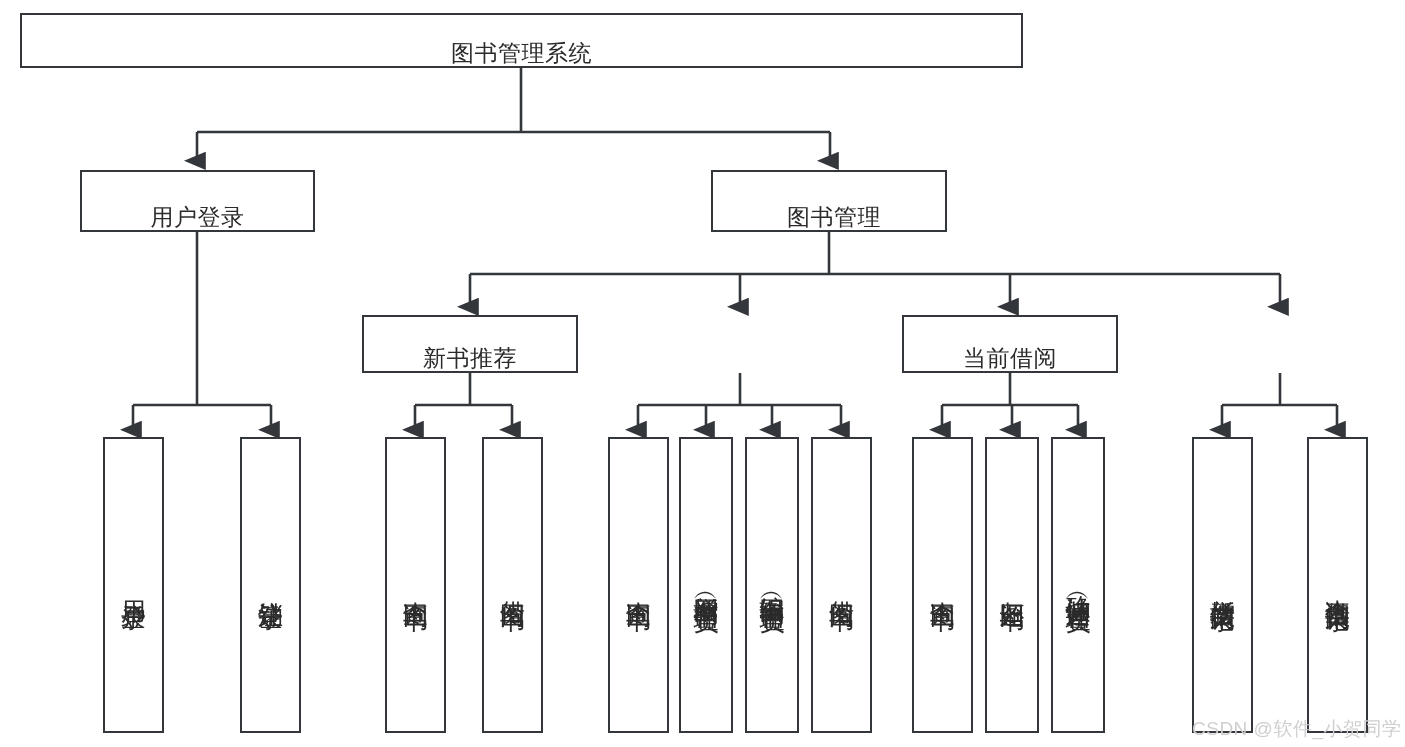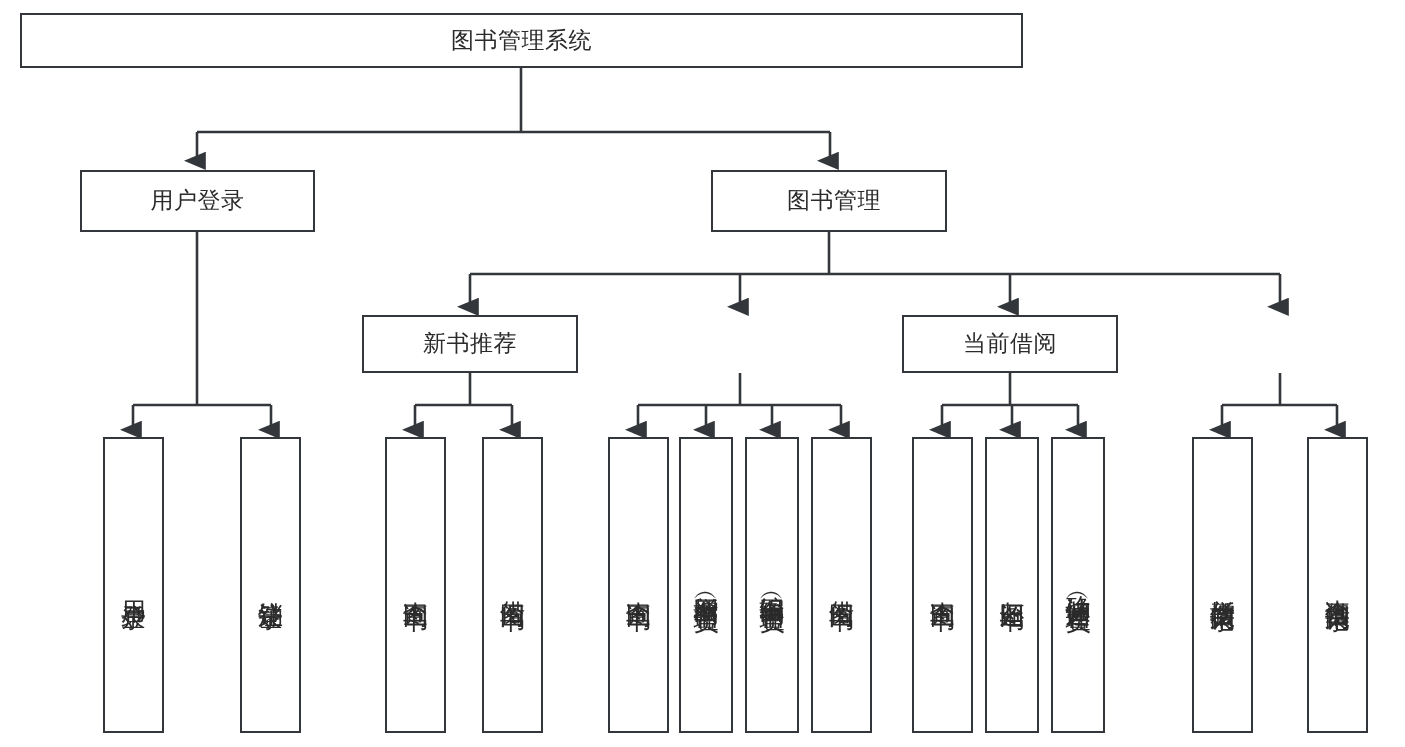--- a/index.html
+++ b/index.html
@@ -24,21 +24,21 @@
     width: 1405px;
     height: 747px;
     pointer-events: none;
   }
   .node {
     position: absolute;
     box-sizing: border-box;
     border: 2.5px solid #33363b;
     background: #ffffff;
     display: flex;
-    align-items: center;
+    align-items: flex-end;
     justify-content: center;
     color: #2b2b2b;
   }
   .node-h {
     font-size: 23px;
     letter-spacing: 0.5px;
     line-height: 1.1;
     white-space: nowrap;
   }
   .node.root .label { font-size: 23px; }
@@ -172,14 +172,15 @@
   <div class="node leaf" style="left:1051px; top:437px; width:54px; height:296px;">
     <span class="label">确认归还（管理员）</span>
   </div>
   <div class="node leaf" style="left:1192px; top:437px; width:61px; height:296px;">
     <span class="label">新增借阅记录</span>
   </div>
   <div class="node leaf" style="left:1307px; top:437px; width:61px; height:296px;">
     <span class="label">查询借阅记录</span>
   </div>
 
+  <div class="watermark" style="left:1192px; top:716px;">CSDN @软件_小贺同学</div>
 
 </div>
 
 </body></html>

